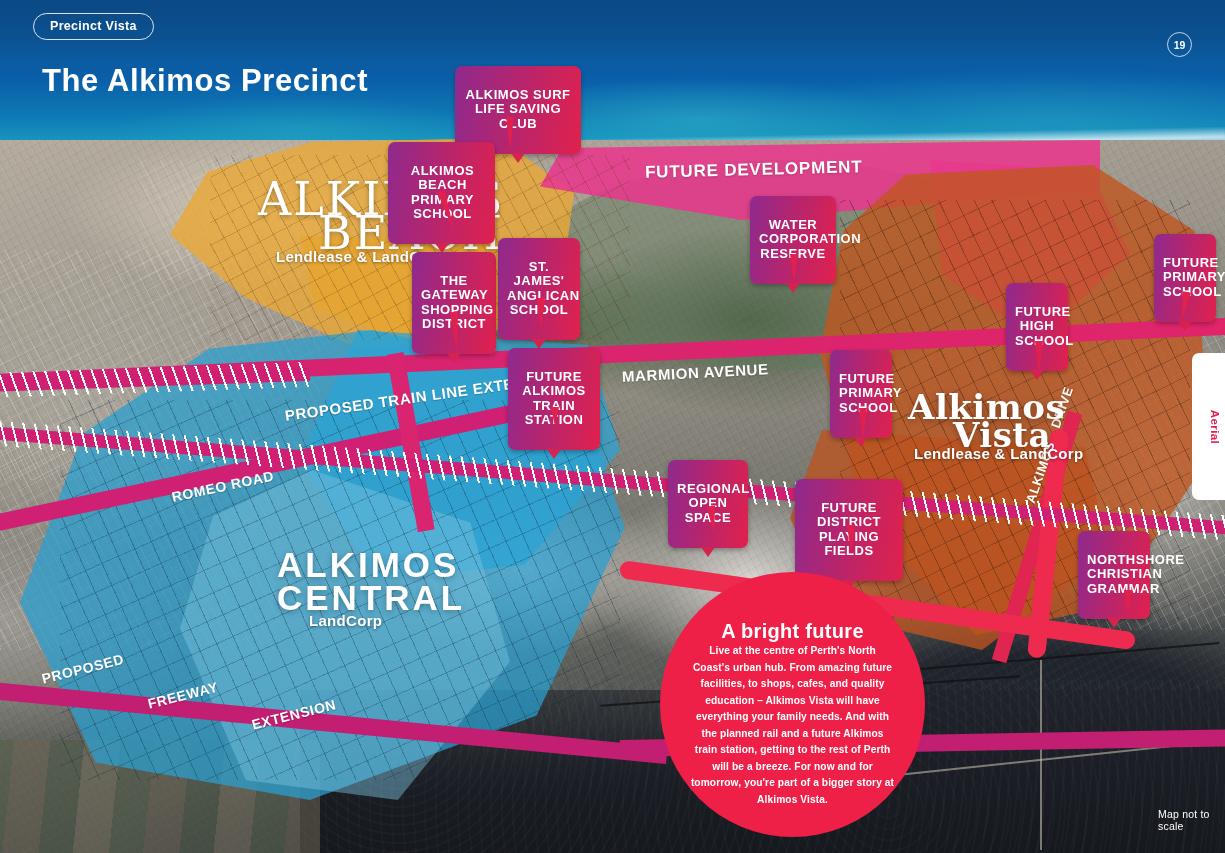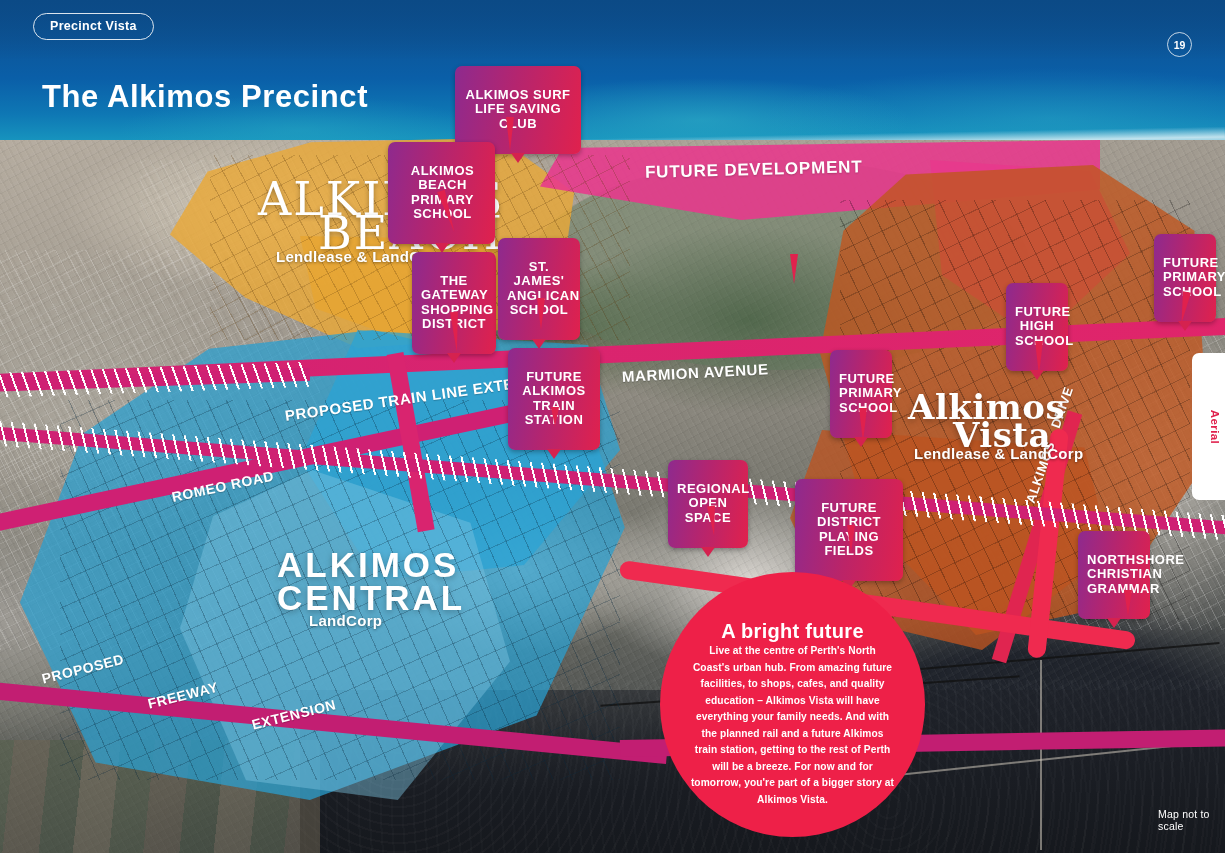--- a/index.html
+++ b/index.html
@@ -279,21 +279,21 @@
     color:#fff; font-size:12.5px; font-weight:bold; letter-spacing:.3px;
   }
   .page-badge {
     position:absolute; left:1167px; top:12px; width:25px; height:25px;
     border:1.3px solid rgba(255,255,255,.75); border-radius:50%;
     color:#fff; font-size:10.5px; font-weight:bold;
     display:flex; align-items:center; justify-content:center;margin-top:20px;
   }
   .page-title {
     position:absolute; left:42px; top:63px; color:#fff;
-    font-size:31px; font-weight:bold; letter-spacing:.6px;margin-top:16px;
+    font-size:31px; font-weight:bold; letter-spacing:.6px;
   }
 
   
   .circle {
     position:absolute; left:660px; top:572px; width:265px; height:265px;
     border-radius:50%; background:#ee2048; color:#fff;
     display:flex; flex-direction:column; align-items:center;
     padding:48px 30px 0;
   }
   .circle h2 { font-size:20px; font-weight:bold; letter-spacing:.3px; }
@@ -409,20 +409,26 @@
   <div class="leader" style="left:450px;top:312px;border-top-width:40px;transform:rotate(-4deg);"></div>
 
   <div class="pin" style="left:498px;top:238px;width:82px;">
     <span>ST. JAMES'
 ANGLICAN
 SCHOOL</span>
     <span class="tail"></span>
   </div>
   <div class="leader" style="left:537px;top:298px;border-top-width:32px;"></div>
 
+  <div class="pin" style="left:750px;top:196px;width:86px;">
+    <span>WATER
+CORPORATION
+RESERVE</span>
+    <span class="tail"></span>
+  </div>
   <div class="leader" style="left:790px;top:254px;border-top-width:30px;"></div>
 
   <div class="pin" style="left:1154px;top:234px;width:62px;">
     <span>FUTURE
 PRIMARY
 SCHOOL</span>
     <span class="tail"></span>
   </div>
   <div class="leader" style="left:1183px;top:292px;border-top-width:32px;transform:rotate(10deg);"></div>
 

